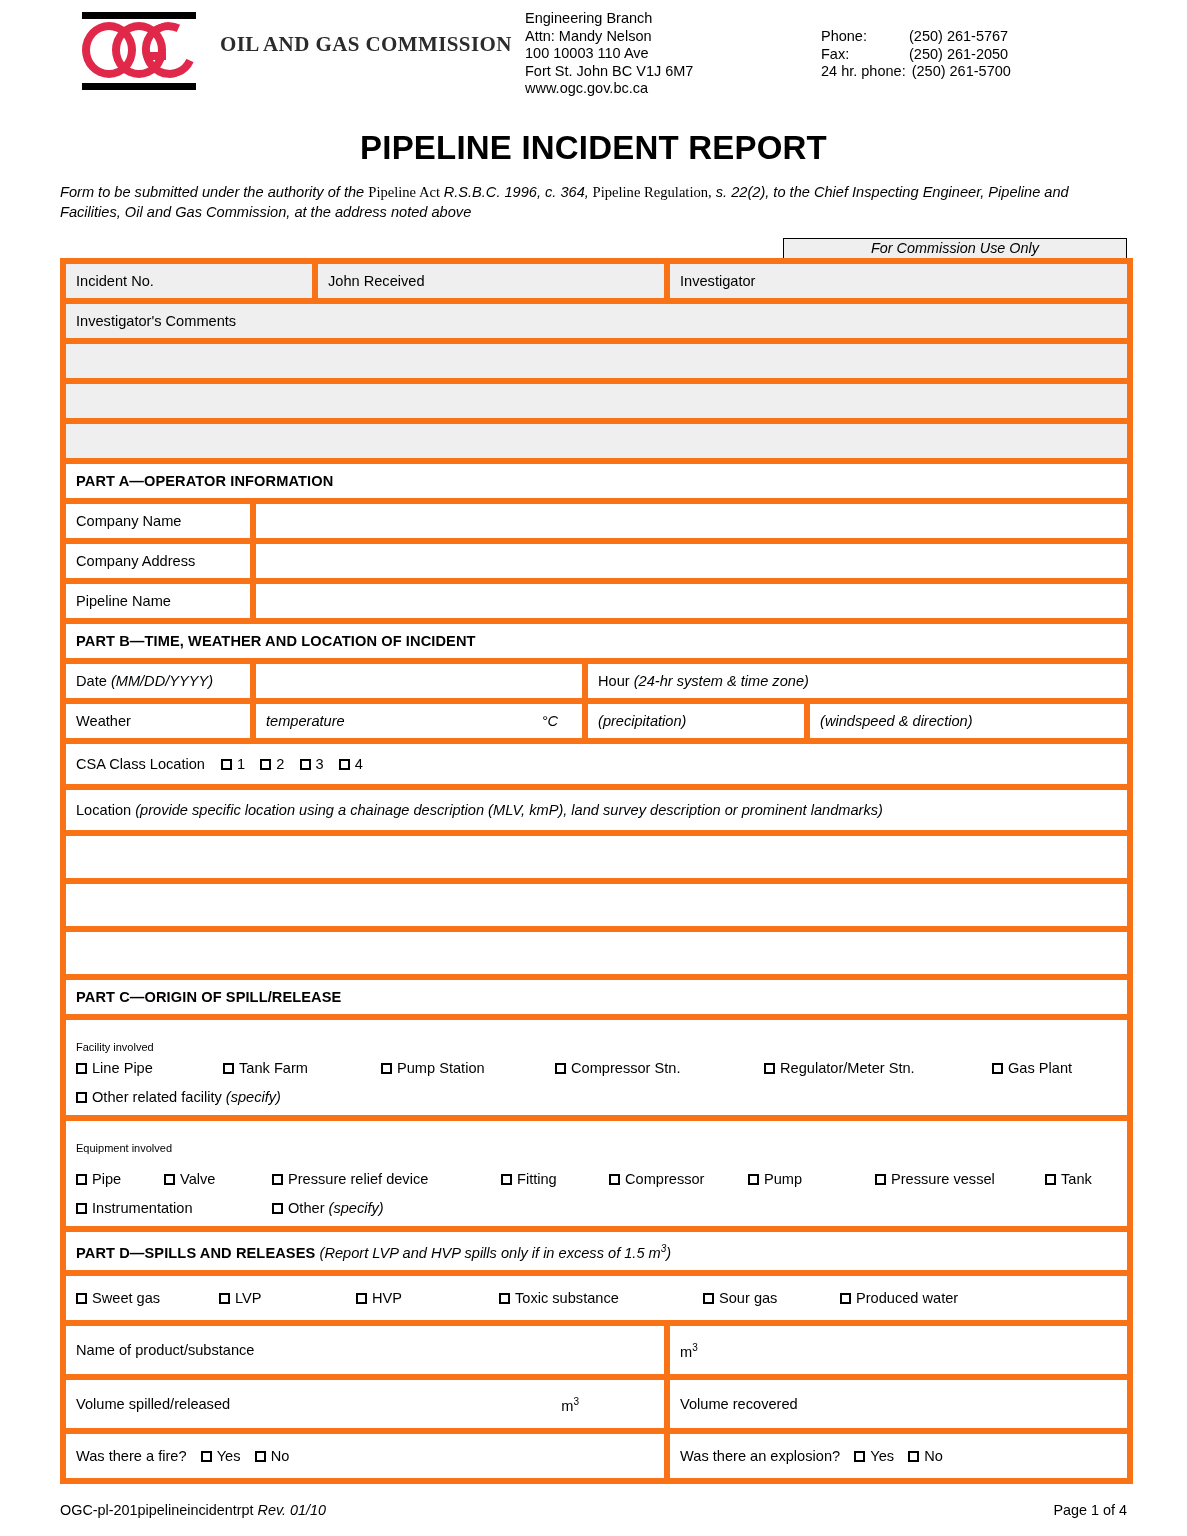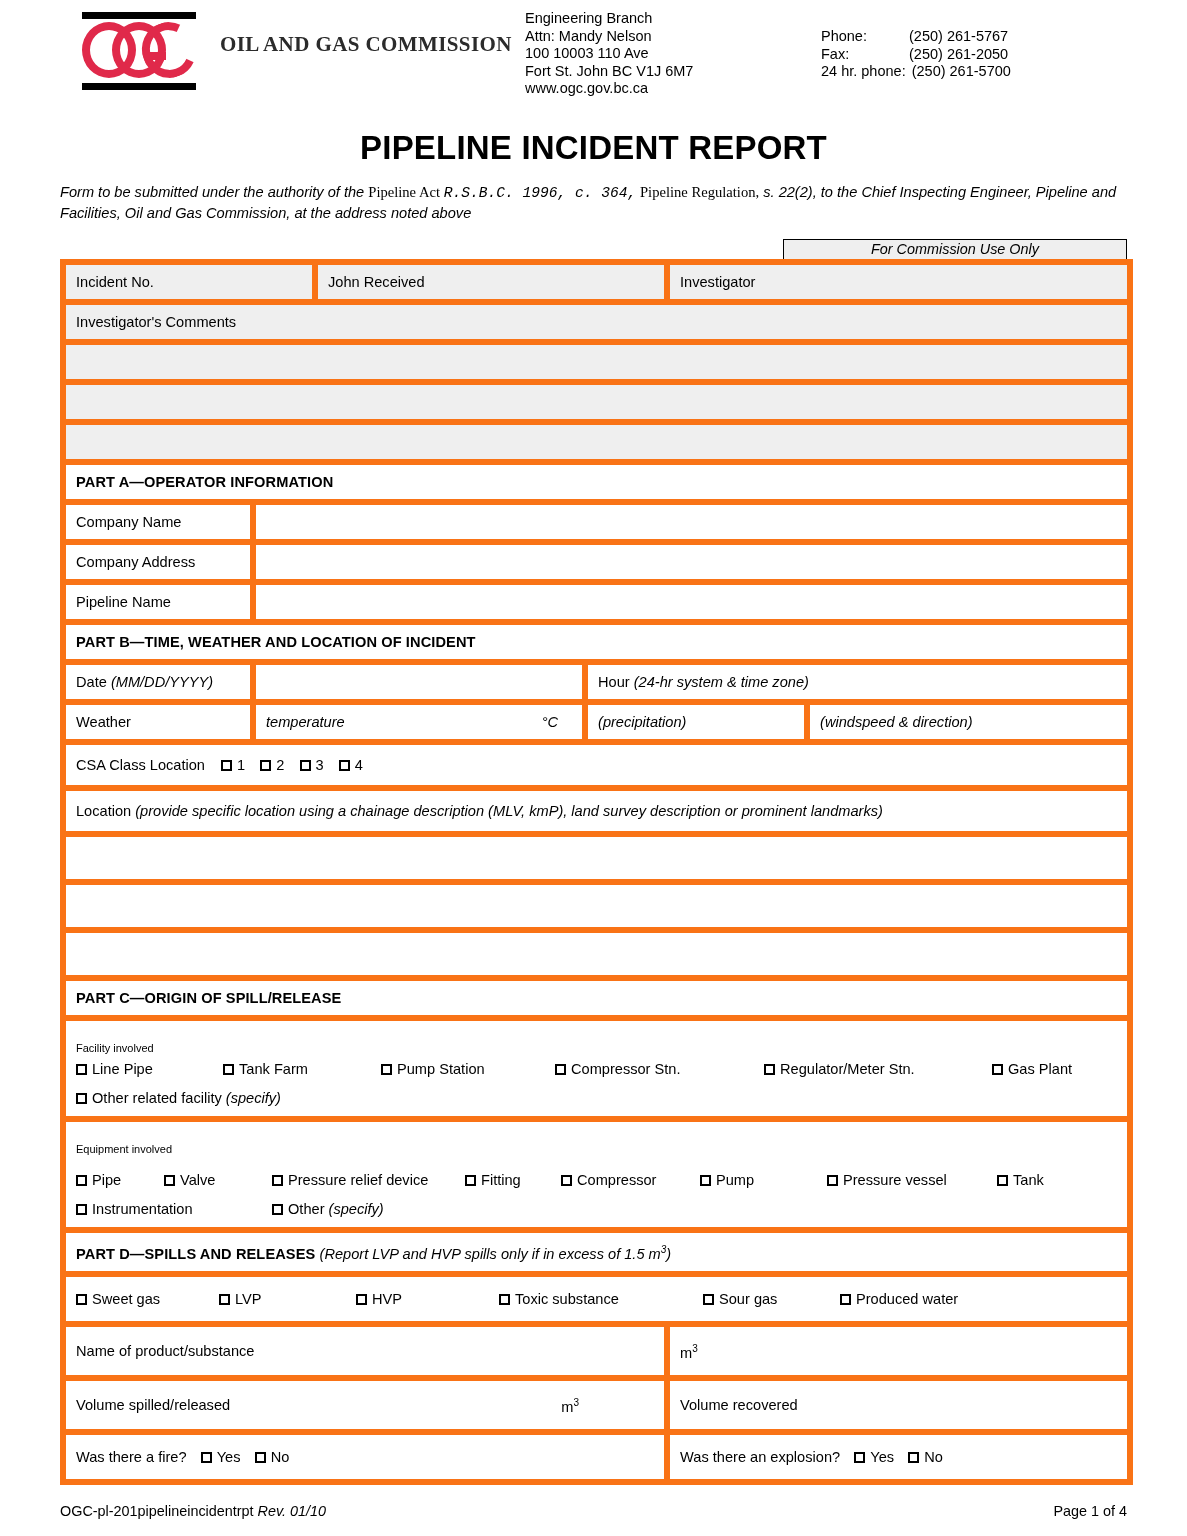--- a/index.html
+++ b/index.html
@@ -126,21 +126,21 @@
     margin-top: 14px;
     font-size: 14.6px;
     line-height: 20px;
     font-style: italic;
   }
   .intro .serif {
     font-family: "Liberation Serif", serif;
     font-style: normal;
   }
   .intro .serif-i {
-    font-family: Liberation Mono, monospace;
+    font-family: Liberation Sans, sans-serif;
     font-style: italic;
   }
 
   
   .tbl {
     width: 1067px;
     border-collapse: collapse;
     table-layout: fixed;
   }
   .tbl td {
@@ -430,22 +430,22 @@
         </div>
       </td>
     </tr>
     <tr>
       <td class="thick-l thick-r thick-bot" colspan="7">
         <div class="cell" style="padding-top:7px;padding-bottom:9px">
           <div class="grp-label">Equipment involved</div>
           <div style="display:flex;align-items:center;margin-top:13px">
             <span class="cbitem" style="width:88px"><span class="cb"></span><span>Pipe</span></span>
             <span class="cbitem" style="width:108px"><span class="cb"></span><span>Valve</span></span>
-            <span class="cbitem" style="width:193px"><span class="cb"></span><span>Pressure relief device</span></span>
-            <span class="cbitem" style="width:96px"><span class="cb"></span><span>Fitting</span></span>
+            <span class="cbitem" style="width:229px"><span class="cb"></span><span>Pressure relief device</span></span>
+            <span class="cbitem" style="width:108px"><span class="cb"></span><span>Fitting</span></span>
             <span class="cbitem" style="width:139px"><span class="cb"></span><span>Compressor</span></span>
             <span class="cbitem" style="width:127px"><span class="cb"></span><span>Pump</span></span>
             <span class="cbitem" style="width:170px"><span class="cb"></span><span>Pressure vessel</span></span>
             <span class="cbitem"><span class="cb"></span><span>Tank</span></span>
           </div>
           <div style="display:flex;align-items:center;margin-top:11px">
             <span class="cbitem" style="width:196px"><span class="cb"></span><span>Instrumentation</span></span>
             <span class="cbitem"><span class="cb"></span><span>Other </span><span class="ital">(specify)</span></span>
           </div>
         </div>

